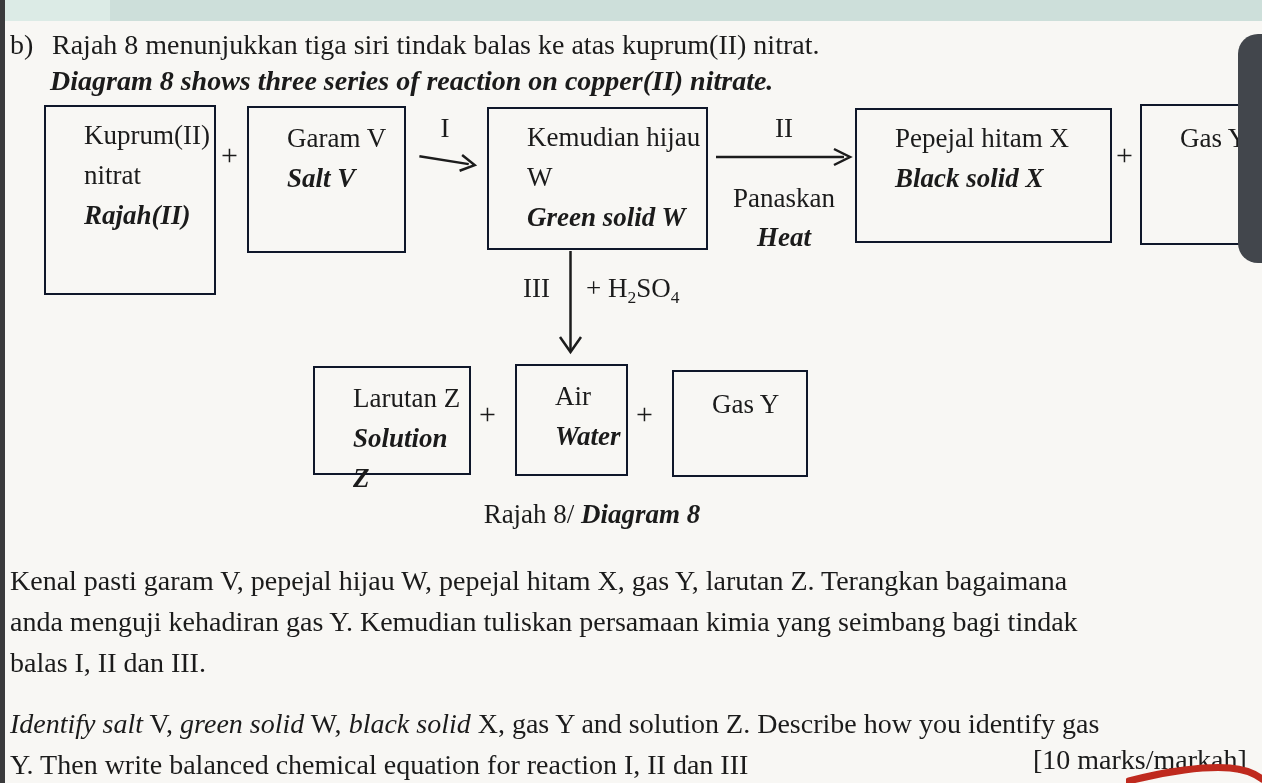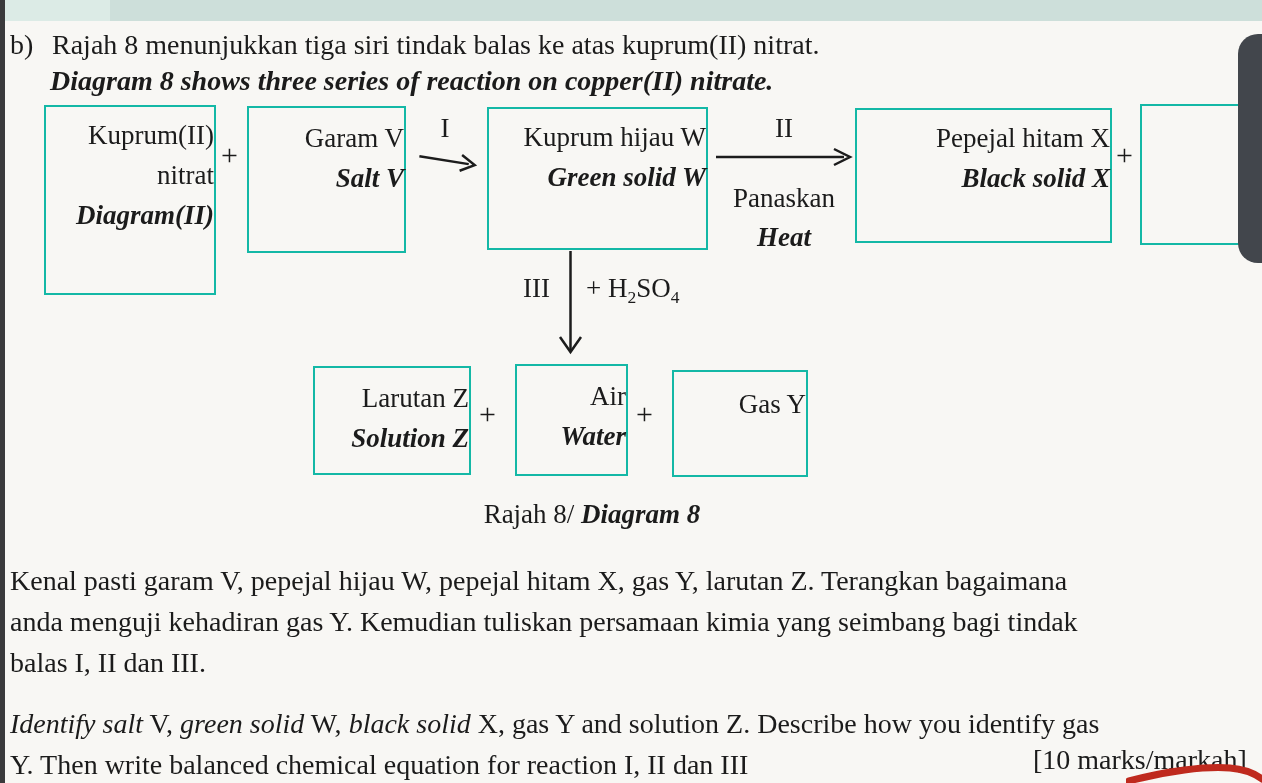--- a/index.html
+++ b/index.html
@@ -6,21 +6,21 @@
   .screen{
     position:relative;width:1262px;height:783px;overflow:hidden;
     background:#f8f7f4;color:#1b1b1b;
     font-family:"Liberation Serif","DejaVu Serif",serif;
   }
   .edge-strip{position:absolute;left:0;top:0;width:5px;height:783px;background:#3a3a3c;z-index:6;}
   .top-bar{position:absolute;left:5px;top:0;width:1257px;height:21px;background:#cddfda;z-index:4;}
   .top-bar-light{position:absolute;left:0;top:0;width:105px;height:21px;background:#dcebe6;}
   .it{font-style:italic;font-weight:bold;}
   .hline{position:absolute;font-size:28px;line-height:36px;white-space:nowrap;}
-  .box{position:absolute;border:2px solid #14b8a6;text-align:right;font-size:27px;line-height:40px;box-sizing:border-box;}
+  .box{position:absolute;border:2px solid #0f172a;text-align:left;font-size:27px;line-height:40px;box-sizing:border-box;padding-left:38px;}
   .plus{position:absolute;font-size:30px;line-height:30px;}
   .rlabel{position:absolute;font-size:27px;text-align:center;}
   .cond{position:absolute;font-size:27px;text-align:center;}
   .arrow-svg{position:absolute;overflow:visible;}
   .reagent{position:absolute;font-size:27px;white-space:nowrap;}
   .reagent sub{font-size:0.65em;}
   .caption{position:absolute;font-size:27px;text-align:center;white-space:nowrap;}
   .para{position:absolute;font-size:28px;line-height:41px;white-space:nowrap;}
   .para div{white-space:nowrap;}
   .marks{position:absolute;font-size:28px;white-space:nowrap;}
@@ -38,38 +38,38 @@
   <div class="edge-strip"></div>
   <div class="panel-handle"></div>
 
   <div class="hline" style="left:10px;top:27px;">b)</div>
   <div class="hline" style="left:52px;top:27px;text-align:right;">Rajah 8 menunjukkan tiga siri tindak balas ke atas kuprum(II) nitrat.</div>
   <div class="hline it" style="left:50px;top:63px;">Diagram 8 shows three series of reaction on copper(II) nitrate.</div>
 
   <div class="box" style="left:44px;top:105px;width:172px;height:190px;padding-top:8px;">
     <div>Kuprum(II)</div>
     <div>nitrat</div>
-    <div class="it">Diagram(II)</div>
+    <div class="it">Rajah(II)</div>
   </div>
 
   <div class="plus" style="left:221px;top:140px;">+</div>
 
   <div class="box" style="left:247px;top:106px;width:159px;height:147px;padding-top:10px;">
     <div>Garam V</div>
     <div class="it">Salt V</div>
   </div>
 
   <div class="rlabel" style="left:420px;top:113px;width:50px;">I</div>
   <svg class="arrow-svg" style="left:417px;top:148px;transform:rotate(9deg);" width="64" height="26">
     <line x1="2" y1="13" x2="52" y2="13" stroke="#1c1c1c" stroke-width="2.5"></line>
     <polyline points="44,5 58,13 44,21" fill="none" stroke="#1c1c1c" stroke-width="2.5"></polyline>
   </svg>
 
   <div class="box" style="left:487px;top:107px;width:221px;height:143px;padding-top:8px;">
-    <div>Kuprum hijau W</div>
+    <div>Kemudian hijau W</div>
     <div class="it">Green solid W</div>
   </div>
 
   <div class="rlabel" style="left:744px;top:113px;width:80px;">II</div>
   <svg class="arrow-svg" style="left:714px;top:146px;" width="142" height="22">
     <line x1="2" y1="11" x2="130" y2="11" stroke="#1c1c1c" stroke-width="2.5"></line>
     <polyline points="120,3 136,11 120,19" fill="none" stroke="#1c1c1c" stroke-width="2.5"></polyline>
   </svg>
   <div class="cond it" style="left:710px;top:222px;width:148px;">Heat</div>
   <div class="cond" style="left:710px;top:183px;width:148px;">Panaskan</div>

